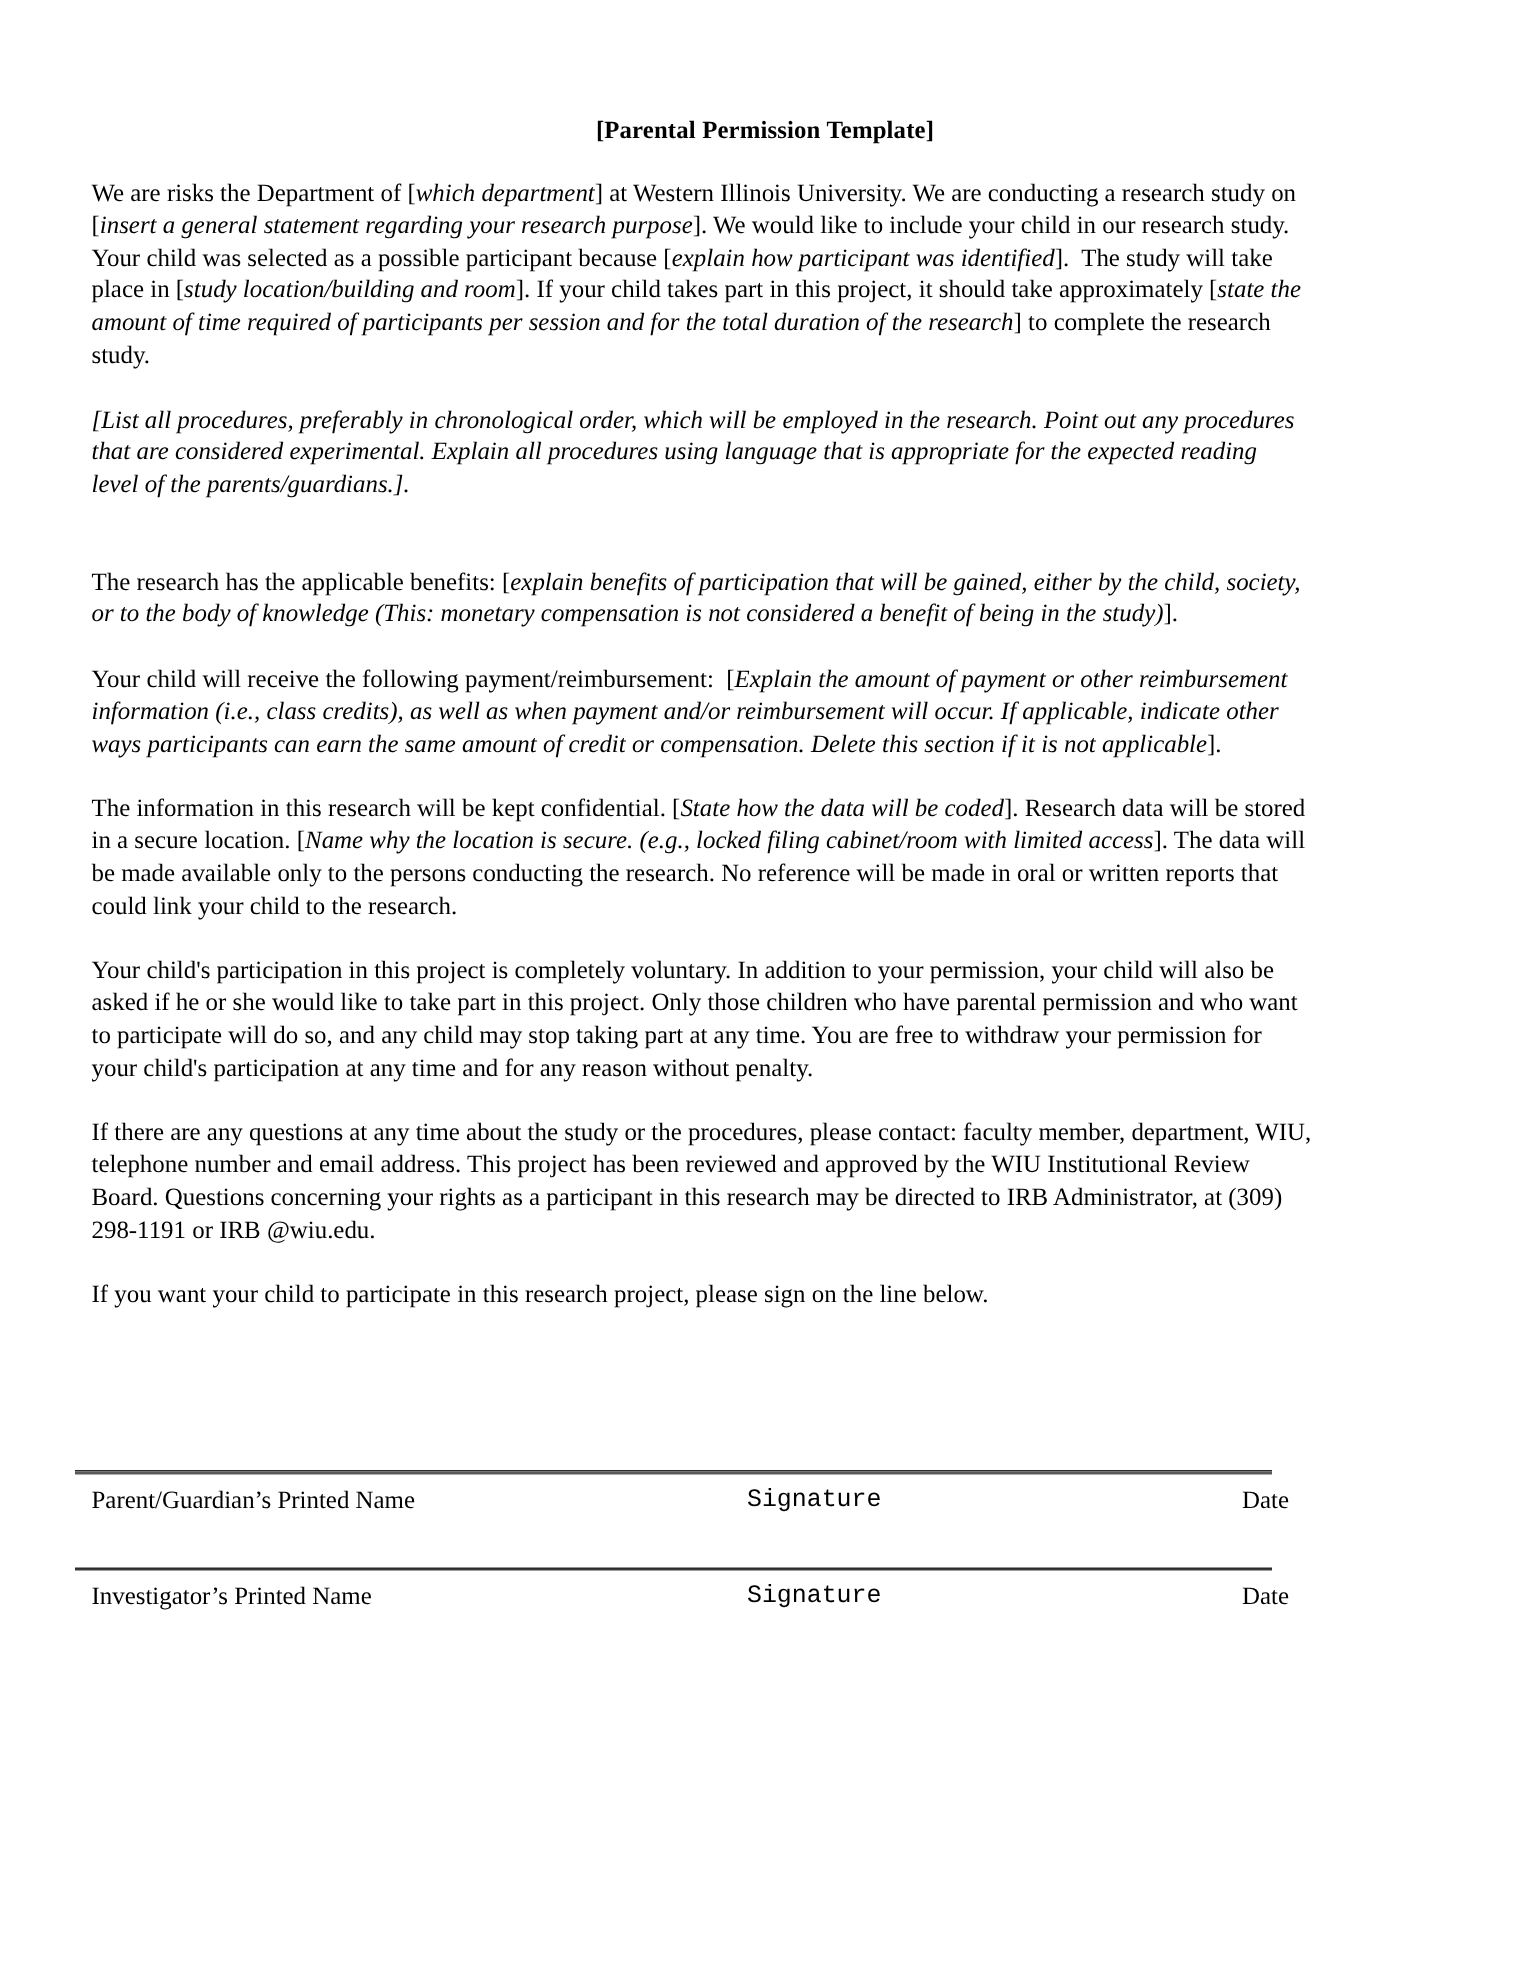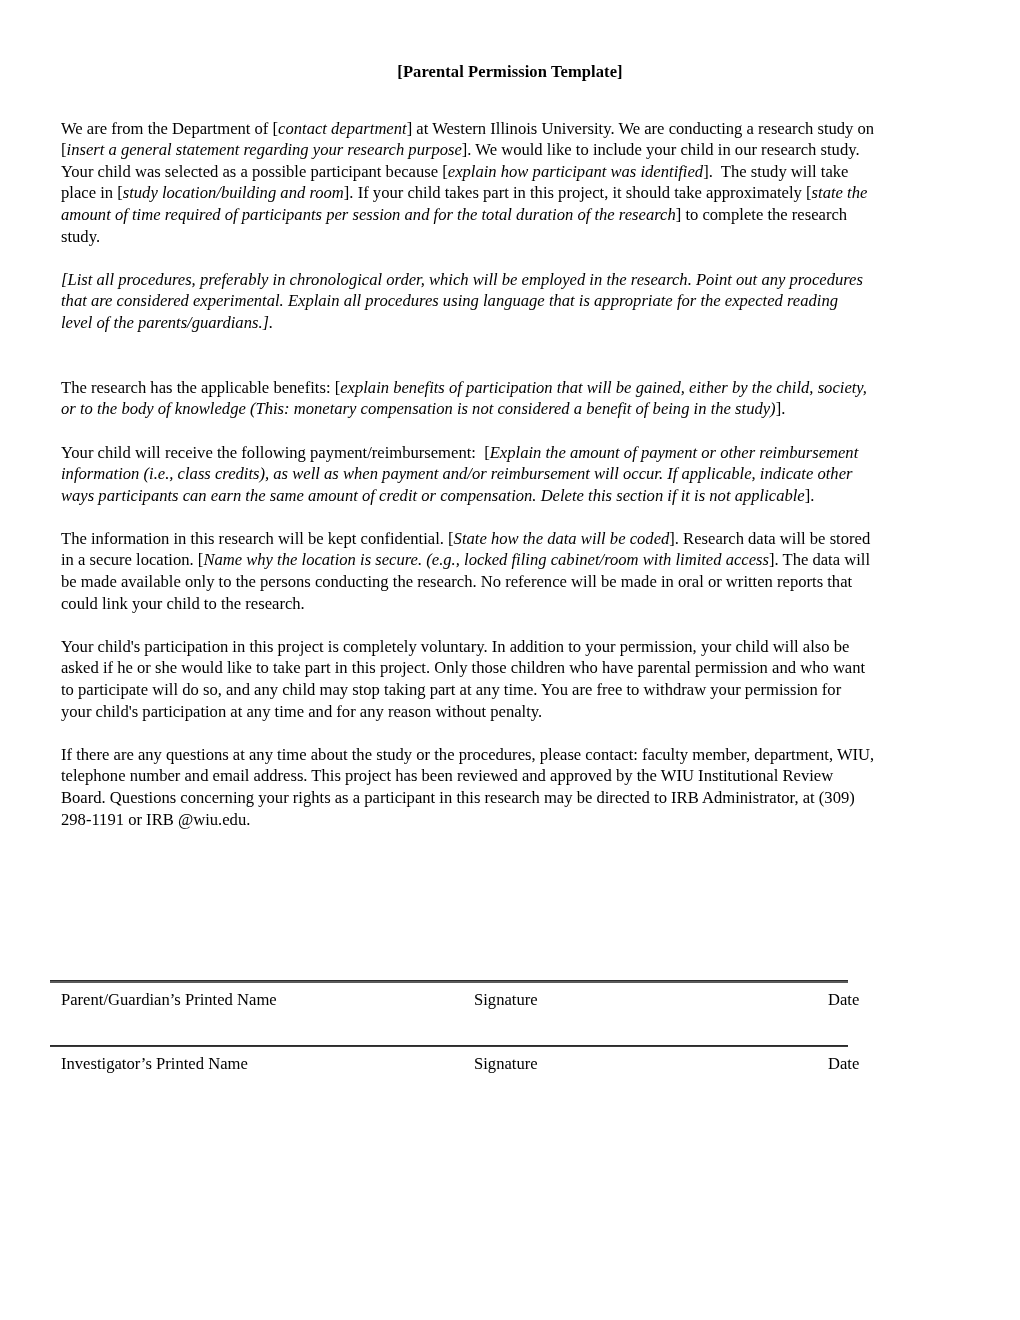--- a/index.html
+++ b/index.html
@@ -12,21 +12,21 @@
     height: 1320px;
     font-family: "Liberation Serif", "DejaVu Serif", serif;
     color: #000000;
     -webkit-font-smoothing: none;
   }
   .page {
     position: relative;
     width: 1020px;
     height: 1320px;
     box-sizing: border-box;
-    padding: 1px;
+    padding: 16px;
     overflow: hidden;
   }
   .doc-title {
     text-align: center;
     font-weight: bold;
     font-size: 16.5px;
     line-height: 21px;
     margin: 0;
     padding-top: 60px;
     letter-spacing: 0.1px;
@@ -71,37 +71,37 @@
     height: 24px;
     margin-top: 5px;
   }
   .sig-label {
     position: absolute;
     font-size: 16.6px;
     line-height: 24px;
     white-space: nowrap;
   }
   .col-name  { left: 11px; }
-  .col-sign  { left: 424px; }
+  .col-sign  { left: 448px; font-family: Liberation Mono, monospace; }
   .col-date  { left: 778px; }
 </style>
 </head>
 <body>
 
 <div class="page">
 
   <h1 class="doc-title">[Parental Permission Template]</h1>
 
   <div class="body-area">
 
     <p class="para"></p>
 
     <div class="spacer"></div>
 
-    <p class="para"><span>We are from the Department of [</span><em>contact department</em><span>] at Western Illinois University. We are conducting a research study on
+    <p class="para"><span>We are risks the Department of [</span><em>which department</em><span>] at Western Illinois University. We are conducting a research study on
 [</span><em>insert a general statement regarding your research purpose</em><span>]. We would like to include your child in our research study.
 Your child was selected as a possible participant because [</span><em>explain how participant was identified</em><span>].  The study will take
 place in [</span><em>study location/building and room</em><span>]. If your child takes part in this project, it should take approximately [</span><em>state the
 amount of time required of participants per session and for the total duration of the research</em><span>] to complete the research
 study.</span></p>
 
     <div class="spacer"></div>
 
     <p class="para"><em>[List all procedures, preferably in chronological order, which will be employed in the research. Point out any procedures
 that are considered experimental. Explain all procedures using language that is appropriate for the expected reading
@@ -137,20 +137,21 @@
 
     <div class="spacer"></div>
 
     <p class="para">If there are any questions at any time about the study or the procedures, please contact: faculty member, department, WIU,
 telephone number and email address. This project has been reviewed and approved by the WIU Institutional Review
 Board. Questions concerning your rights as a participant in this research may be directed to IRB Administrator, at (309)
 298-1191 or IRB @wiu.edu.</p>
 
     <div class="spacer"></div>
 
+    <p class="para">If you want your child to participate in this research project, please sign on the line below.</p>
 
   </div>
 
   <div class="sig-block" style="top: 980px;">
     <div class="sig-rule"></div>
     <div class="sig-row">
       <span class="sig-label col-name">Parent/Guardian’s Printed Name</span>
       <span class="sig-label col-sign">Signature</span>
       <span class="sig-label col-date">Date</span>
     </div>

